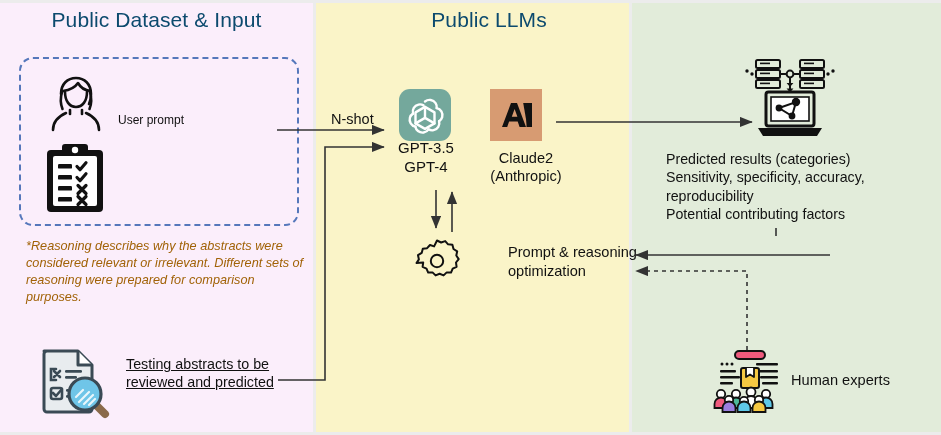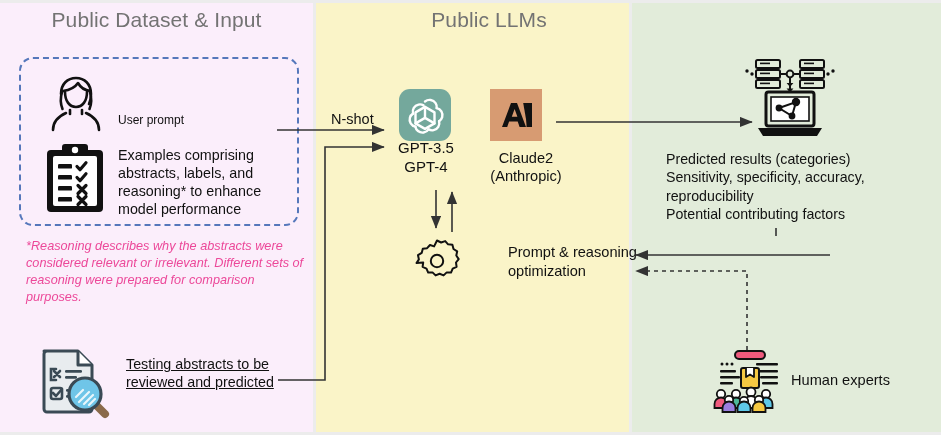--- a/index.html
+++ b/index.html
@@ -19,39 +19,39 @@
   #panel-right{left:632px;width:309px;background:#e2ecda;}
   .panel-gap{position:absolute;top:0;bottom:0;width:3px;background:#ececec;}
   #gap-1{left:313px;}
   #gap-2{left:629px;}
   .top-strip{position:absolute;left:0;right:0;top:0;height:3px;background:#ececec;}
   .bottom-strip{position:absolute;left:0;right:0;bottom:0;height:3px;background:#ececec;}
 
   .panel-title{
     position:absolute;left:0;right:0;top:8px;
     text-align:center;
-    font-size:21px;color:#737373;
+    font-size:21px;color:#0c4a6e;
     font-family:"Liberation Sans", sans-serif;
     letter-spacing:.1px;
   }
 
   
   #dashed-box{
     position:absolute;left:19px;top:57px;width:280px;height:169px;
     border:2px dashed #5577bb;border-radius:14px;
     box-sizing:border-box;
   }
 
   .abs{position:absolute;}
   .txt{color:#111;font-size:14.5px;line-height:1.22;}
 
   
   #footnote{
     position:absolute;left:26px;top:238px;width:278px;
-    font-style:italic;font-size:12.7px;line-height:1.33;color:#ec4899;
+    font-style:italic;font-size:12.7px;line-height:1.33;color:#a16207;
   }
 
   
   #user-prompt-label{left:118px;top:113px;font-size:12px;}
   #examples-label{left:118px;top:146px;width:175px;font-size:14.3px;line-height:1.27;}
   #testing-label{left:126px;top:355px;width:150px;font-size:14.3px;line-height:1.27;text-decoration:underline;}
 
   #nshot-label{left:331px;top:111px;font-size:14.5px;}
   #gpt-label{left:390px;top:139px;width:72px;text-align:center;font-size:15px;line-height:1.25;}
   #claude-label{left:478px;top:149px;width:96px;text-align:center;font-size:14.6px;line-height:1.25;}
@@ -116,21 +116,20 @@
       <rect x="14" y="22" width="14" height="4.6" rx="1.2" fill="#111"></rect>
       <rect x="14" y="33" width="14" height="4.6" rx="1.2" fill="#111"></rect>
       <rect x="14" y="44" width="14" height="4.6" rx="1.2" fill="#111"></rect>
       <rect x="14" y="55" width="14" height="4.6" rx="1.2" fill="#111"></rect>
       <path d="M33 24.5l3 3.2 6-7" stroke="#111" stroke-width="3.2" fill="none" stroke-linecap="round" stroke-linejoin="round"></path>
       <path d="M33 35.5l3 3.2 6-7" stroke="#111" stroke-width="3.2" fill="none" stroke-linecap="round" stroke-linejoin="round"></path>
       <path d="M34 43.5l8 8 M42 43.5l-8 8" stroke="#111" stroke-width="3.2" stroke-linecap="round"></path>
       <path d="M34 54.5l8 8 M42 54.5l-8 8" stroke="#111" stroke-width="3.2" stroke-linecap="round"></path>
     </svg>
   </div>
-  <div class="abs txt" id="examples-label">Examples comprising abstracts, labels, and reasoning* to enhance model performance</div>
 
   <div id="footnote">*Reasoning describes why the abstracts were considered relevant or irrelevant. Different sets of reasoning were prepared for comparison purposes.</div>
 
   <div class="abs" style="left:32px;top:345px;">
     <svg width="82" height="72" viewBox="0 0 82 72">
       <path d="M12 6h34l14 14v44a3 3 0 0 1-3 3H15a3 3 0 0 1-3-3V9a3 3 0 0 1 3-3z" fill="#e8ecef" stroke="#3a4a55" stroke-width="3" stroke-linejoin="round"></path>
       <path d="M46 6v14h14" fill="#fff" stroke="#3a4a55" stroke-width="3" stroke-linejoin="round"></path>
       <path d="M24 24h-5v11h5" fill="none" stroke="#3a4a55" stroke-width="2.6" stroke-linecap="round"></path>
       <path d="M22 26l6 6 M28 26l-6 6" stroke="#3a4a55" stroke-width="2.6" stroke-linecap="round"></path>
       <rect x="33" y="25" width="17" height="2.8" rx="1.2" fill="#3a4a55"></rect>

